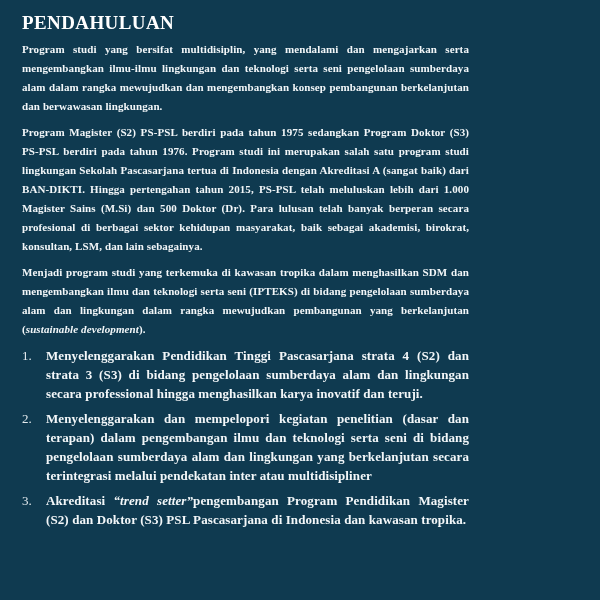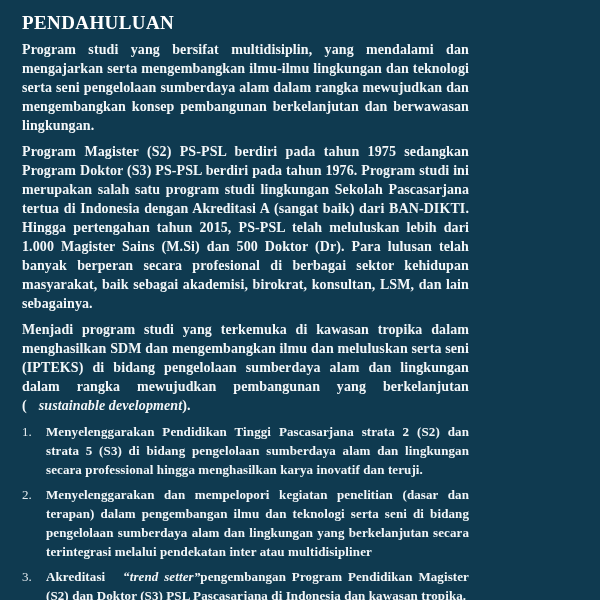--- a/index.html
+++ b/index.html
@@ -23,21 +23,21 @@
     font-size: 19px;
     line-height: 21px;
     letter-spacing: 0.4px;
     color: #ffffff;
     margin: 6px 0 7px 0;
   }
   .section-heading.spaced {
     margin-top: 8px;
   }
   .para {
-    font-size: 14px;
+    font-size: 11px;
     line-height: 19px;
     letter-spacing: 0.1px;
     text-align: justify;
     margin: 0 0 7px 0;
   }
   .misi-item {
     display: flex;
     font-size: 13px;
     line-height: 19px;
     letter-spacing: 0.1px;
@@ -48,43 +48,42 @@
     width: 24px;
     font-weight: 400;
     color: #e4ebef;
   }
   .misi-text {
     flex: 1;
     text-align: justify;
   }
   em {
     font-style: italic;
-    margin-left: 12px;
   }
 </style>
 </head>
 <body>
 
 <div class="page">
 
   <section>
     <h2 class="section-heading">PENDAHULUAN</h2>
     <p class="para">Program studi yang bersifat multidisiplin, yang mendalami dan mengajarkan serta mengembangkan ilmu-ilmu lingkungan dan teknologi serta seni pengelolaan sumberdaya alam dalam rangka mewujudkan dan mengembangkan konsep pembangunan berkelanjutan dan berwawasan lingkungan.</p>
     <p class="para">Program Magister (S2) PS-PSL berdiri pada tahun 1975 sedangkan Program Doktor (S3) PS-PSL berdiri pada tahun 1976. Program studi ini merupakan salah satu program studi lingkungan Sekolah Pascasarjana tertua di Indonesia dengan Akreditasi A (sangat baik) dari BAN-DIKTI. Hingga pertengahan tahun 2015, PS-PSL telah meluluskan lebih dari 1.000 Magister Sains (M.Si) dan 500 Doktor (Dr). Para lulusan telah banyak berperan secara profesional di berbagai sektor kehidupan masyarakat, baik sebagai akademisi, birokrat, konsultan, LSM, dan lain sebagainya.</p>
   </section>
 
   <section>
-    <p class="para"><span>Menjadi program studi yang terkemuka di kawasan tropika dalam menghasilkan SDM dan mengembangkan ilmu dan meluluskan serta seni (IPTEKS) di bidang pengelolaan sumberdaya alam dan lingkungan dalam rangka mewujudkan pembangunan yang berkelanjutan (</span><em>sustainable development</em><span>).</span></p>
+    <p class="para"><span>Menjadi program studi yang terkemuka di kawasan tropika dalam menghasilkan SDM dan mengembangkan ilmu dan teknologi serta seni (IPTEKS) di bidang pengelolaan sumberdaya alam dan lingkungan dalam rangka mewujudkan pembangunan yang berkelanjutan (</span><em>sustainable development</em><span>).</span></p>
   </section>
 
   <section>
 
     <div class="misi-item">
       <span class="misi-num">1.</span>
-      <span class="misi-text">Menyelenggarakan Pendidikan Tinggi Pascasarjana strata 2 (S2) dan strata 5 (S3) di bidang pengelolaan sumberdaya alam dan lingkungan secara professional hingga menghasilkan karya inovatif dan teruji.</span>
+      <span class="misi-text">Menyelenggarakan Pendidikan Tinggi Pascasarjana strata 4 (S2) dan strata 3 (S3) di bidang pengelolaan sumberdaya alam dan lingkungan secara professional hingga menghasilkan karya inovatif dan teruji.</span>
     </div>
 
     <div class="misi-item">
       <span class="misi-num">2.</span>
       <span class="misi-text">Menyelenggarakan dan mempelopori kegiatan penelitian (dasar dan terapan) dalam pengembangan ilmu dan teknologi serta seni di bidang pengelolaan sumberdaya alam dan lingkungan yang berkelanjutan secara terintegrasi melalui pendekatan inter atau multidisipliner</span>
     </div>
 
     <div class="misi-item">
       <span class="misi-num">3.</span>
       <span class="misi-text"><span>Akreditasi </span><em>“trend setter”</em><span>pengembangan Program Pendidikan Magister (S2) dan Doktor (S3) PSL Pascasarjana di Indonesia dan kawasan tropika.</span></span>

